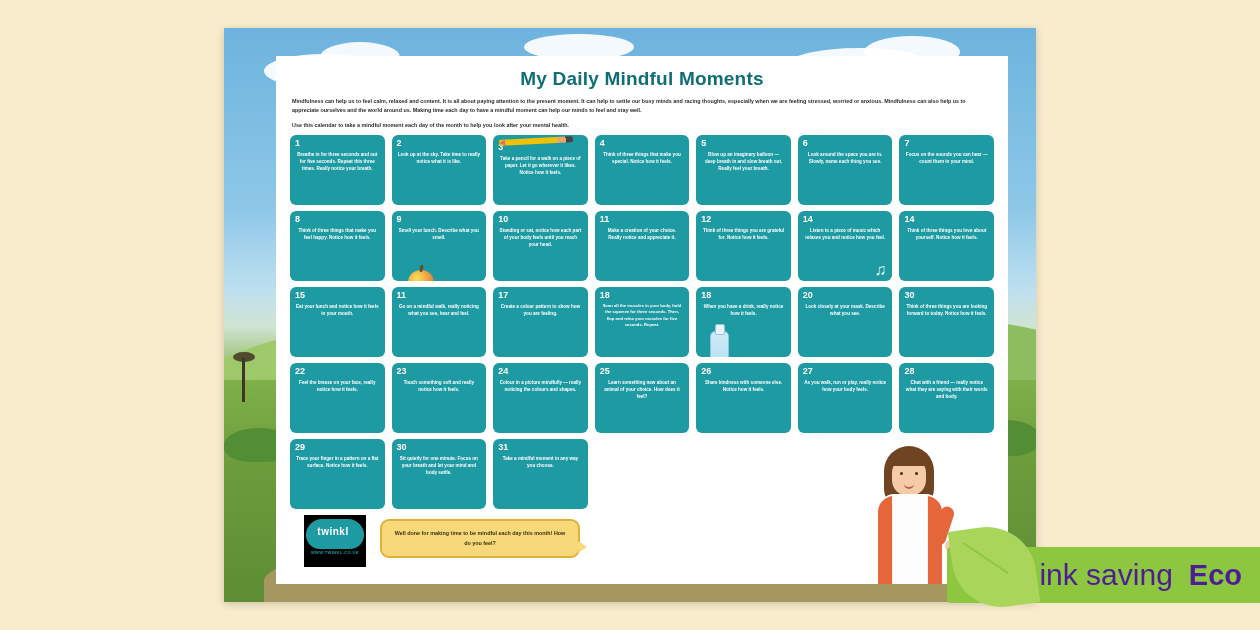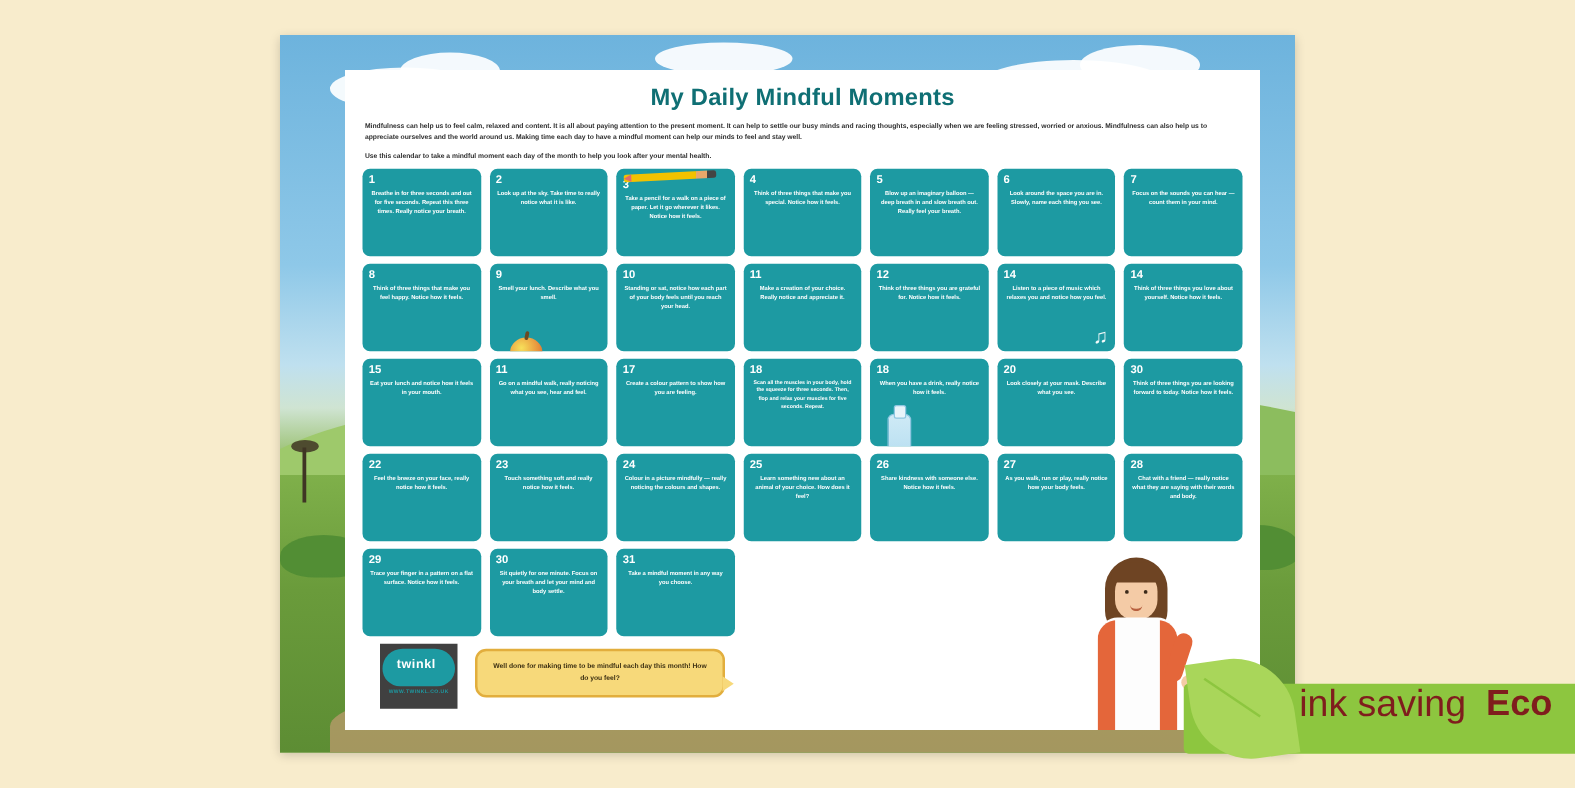--- a/index.html
+++ b/index.html
@@ -242,21 +242,21 @@
     position: relative;
     display: flex;
     align-items: flex-start;
     margin-top: 2px;
   }
   .logo {
     width: 62px;
     height: 52px;
     margin-left: 14px;
     margin-top: 4px;
-    background: #404040;
+    background: #000000;
     position: relative;
   }
   .logo-cloud {
     position: absolute;
     left: 2px;
     top: 4px;
     width: 58px;
     height: 30px;
     background: #1d9aa2;
     border-radius: 16px 16px 14px 14px;
@@ -408,23 +408,24 @@
     right: 0;
     bottom: 22px;
     height: 66px;
     display: flex;
     align-items: center;
   }
   .eco-bar {
     background: #8dc63f;
     height: 56px;
     display: flex;
+    align-items: center;
     padding: 0 18px 0 92px;
     border-radius: 4px 0 0 4px;
-    color: #7f1d1d;
+    color: #4c1d95;
   }
   .eco-ink {
     font-size: 30px;
     font-weight: normal;
   }
   .eco-word {
     font-size: 29px;
     font-weight: bold;
     margin-left: 16px;
   }

